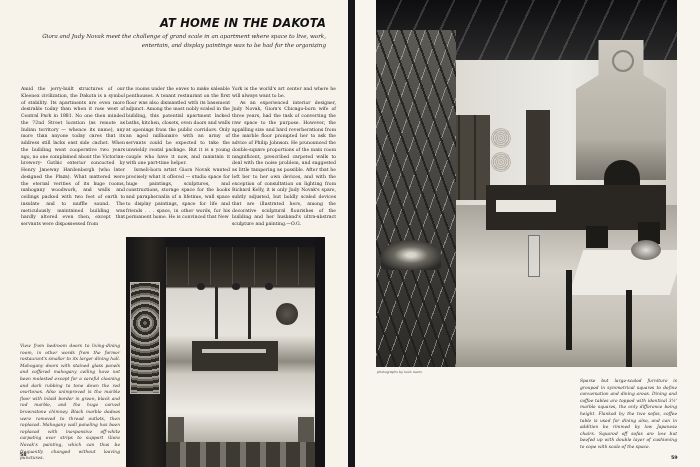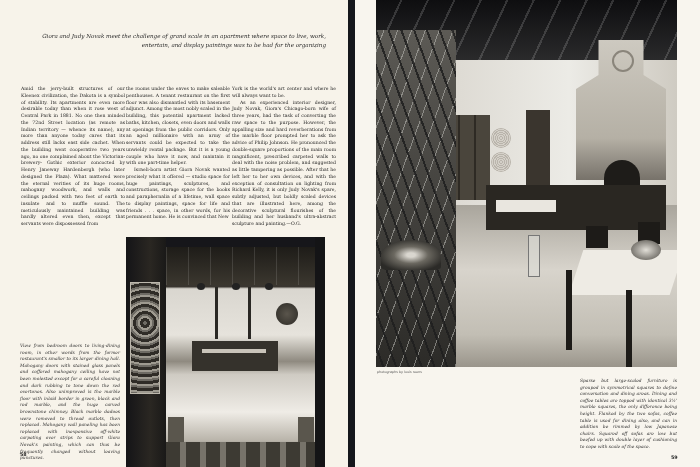--- a/index.html
+++ b/index.html
@@ -102,20 +102,21 @@
       linear-gradient(#5c5a55, #2c2b28);
   }
   .photo2 .plant { position: absolute; left: 5px; top: 240px; width: 60px; height: 30px; border-radius: 50% 50% 10% 10%; background: radial-gradient(#d9d6cf 10%, #6b6860 40%, #2b2a27 80%); }
   .photo2 .vase { position: absolute; left: 152px; top: 235px; width: 10px; height: 40px; background: rgba(220,220,215,0.6); border: 1px solid #777; }
   .photo2 .centerpiece { position: absolute; left: 255px; top: 240px; width: 30px; height: 20px; border-radius: 50%; background: radial-gradient(#e2dfd8, #4d4a44); }
 </style>
 </head>
 <body>
 
 <div class="page left">
+  <div class="title">AT HOME IN THE DAKOTA</div>
   <div class="subtitle">Giora and Judy Novak meet the challenge of grand scale in an apartment where space to live, work, entertain, and display paintings was to be had for the organizing</div>
 
   <div class="col col1">
     <p>Amid the jerry-built structures of our Kleenex civilization, the Dakota is a symbol of stability. Its apartments are even more desirable today than when it rose west of Central Park in 1881. No one then minded the 72nd Street location (as remote as Indian territory — whence its name), any more than anyone today cares that its address still lacks east side cachet. When the building went cooperative two years ago, no one complained about the Victorian-brewery- Gothic exterior concocted by Henry Janeway Hardenbergh (who later designed the Plaza). What mattered were the eternal verities of its huge rooms, mahogany woodwork, and walls and ceilings packed with two feet of earth to insulate and to muffle sound. The meticulously maintained building was hardly altered even then, except that servants were dispossessed from</p>
   </div>
   <div class="col col2">
     <p>the rooms under the eaves to make saleable penthouses. A tenant restaurant on the first floor was also dismantled with its basement adjunct. Among the most nobly scaled in the building, this potential apartment lacked baths, kitchen, closets, even doors and walls at openings from the public corridors. Only an aged millionaire with an army of servants could be expected to take the unwieldy rental package. But it is a young couple who have it now, and maintain it with one part-time helper.</p>
     <p>Israeli-born artist Giora Novak wanted precisely what it offered — studio space for huge paintings, sculptures, and constructions, storage space for the books and paraphernalia of a lifetime, wall space to display paintings, space for life and friends . . . space, in other words, for his permanent home. He is convinced that New</p>
   </div>
   <div class="col col3">

